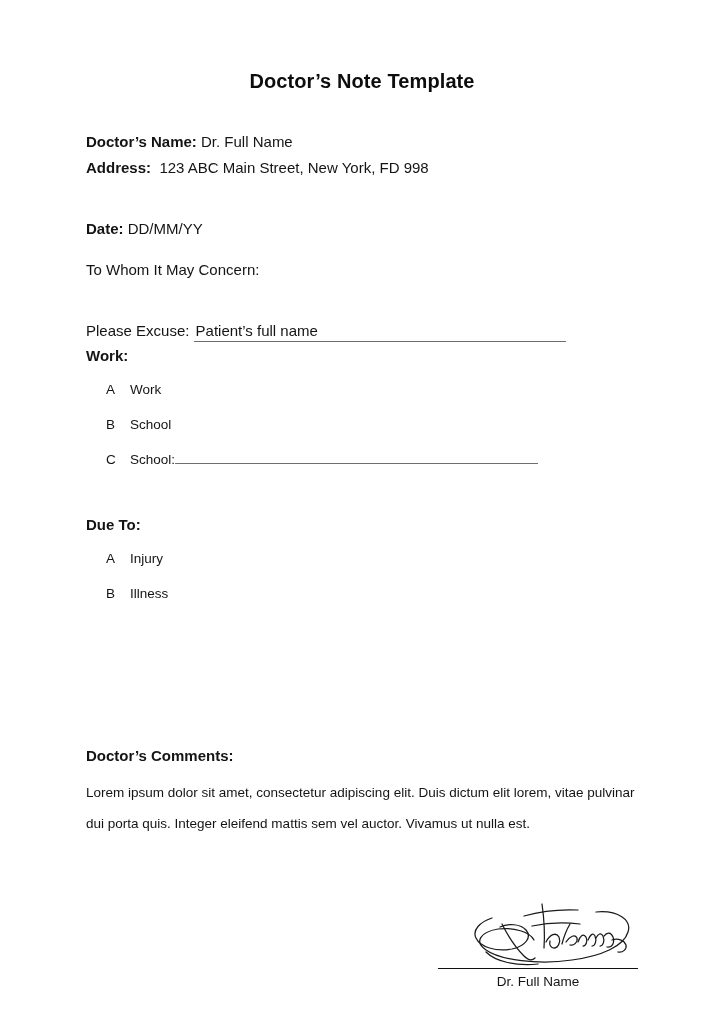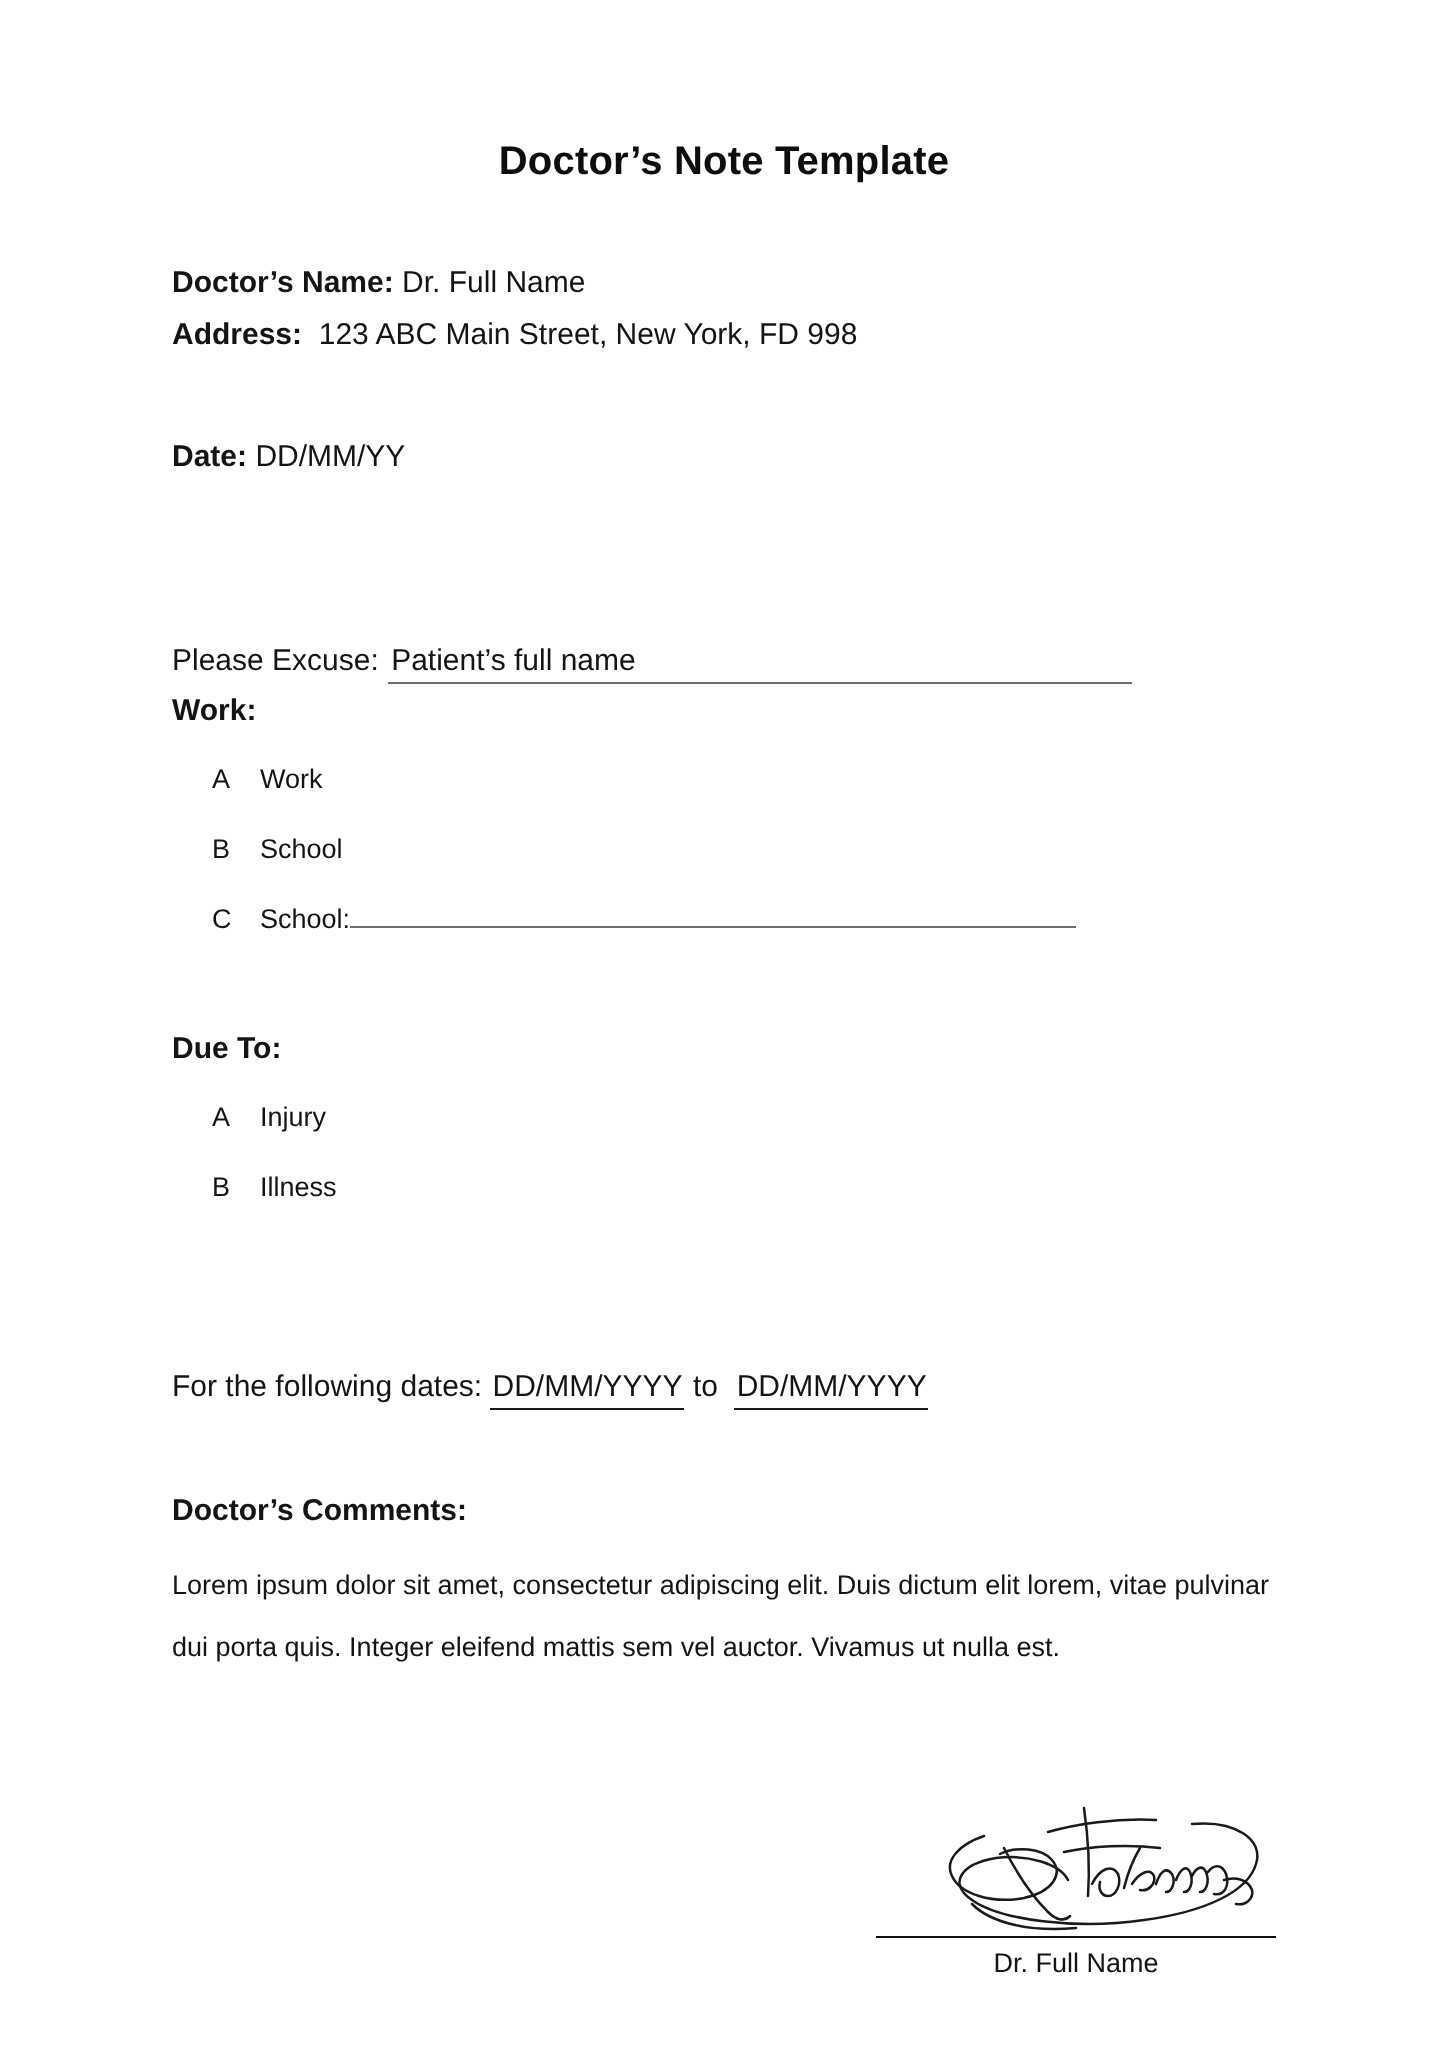--- a/index.html
+++ b/index.html
@@ -154,20 +154,21 @@
   <div class="row r-address">
     <span class="bold">Address:</span>
     &nbsp;<span>123 ABC Main Street, New York, FD 998</span>
   </div>
 
   <div class="row r-date">
     <span class="bold">Date:</span>
     <span>DD/MM/YY</span>
   </div>
 
+  <div class="row r-towhom">To Whom It May Concern:</div>
 
   <div class="row r-excuse">
     <span>Please Excuse:</span>
     <span class="fill fill-excuse">Patient’s full name</span>
   </div>
 
   <div class="row r-from bold">Work:</div>
 
   <div class="opt from-a">
     <span class="letter">A</span><span>Work</span>
@@ -181,26 +182,20 @@
 
   <div class="row r-dueto bold">Due To:</div>
 
   <div class="opt due-a">
     <span class="letter">A</span><span>Injury</span>
   </div>
   <div class="opt due-b">
     <span class="letter">B</span><span>Illness</span>
   </div>
 
-  <div class="row r-dates">
-    <span>For the following dates:</span>
-    <span class="fill fill-date">DD/MM/YYYY</span>
-    <span>to</span>
-    &nbsp;<span class="fill fill-date">DD/MM/YYYY</span>
-  </div>
 
   <div class="row r-comments bold">Doctor’s Comments:</div>
 
   <div class="comments-body">Lorem ipsum dolor sit amet, consectetur adipiscing elit. Duis dictum elit lorem, vitae pulvinar dui porta quis. Integer eleifend mattis sem vel auctor. Vivamus ut nulla est.</div>
 
   <div class="sig-block">
 
     <svg class="sig-mark" viewBox="0 0 190 72" aria-hidden="true">
       <g fill="none" stroke="#1a1a1a" stroke-width="1.25" stroke-linecap="round" stroke-linejoin="round">
 

